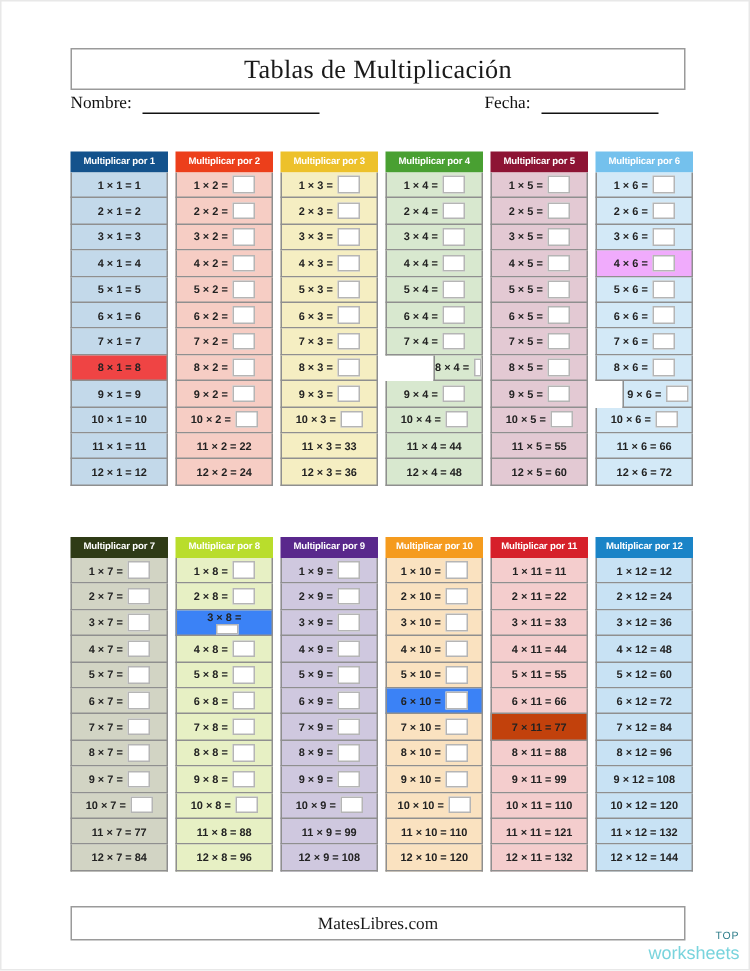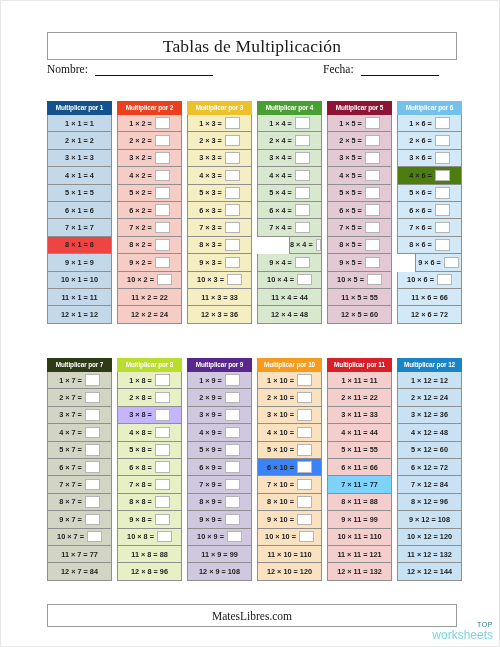--- a/index.html
+++ b/index.html
@@ -313,21 +313,21 @@
           <span class="blank"></span>
         </div>
         <div class="tbl-row" style="background: rgb(211, 233, 247);">
           <span class="eq">2 × 6 =</span>
           <span class="blank"></span>
         </div>
         <div class="tbl-row" style="background: rgb(211, 233, 247);">
           <span class="eq">3 × 6 =</span>
           <span class="blank"></span>
         </div>
-        <div class="tbl-row" style="background: #4d7c0f;">
+        <div class="tbl-row" style="background: #f0abfc;">
           <span class="eq">4 × 6 =</span>
           <span class="blank"></span>
         </div>
         <div class="tbl-row" style="background: rgb(211, 233, 247);">
           <span class="eq">5 × 6 =</span>
           <span class="blank"></span>
         </div>
         <div class="tbl-row" style="background: rgb(211, 233, 247);">
           <span class="eq">6 × 6 =</span>
           <span class="blank"></span>
@@ -407,21 +407,21 @@
       <div class="tbl" style="left: 116px; top: 357px;">
         <div class="tbl-head" style="background: rgb(185, 221, 44);">Multiplicar por 8</div>
         <div class="tbl-row" style="background: rgb(231, 240, 196);">
           <span class="eq">1 × 8 =</span>
           <span class="blank"></span>
         </div>
         <div class="tbl-row" style="background: rgb(231, 240, 196);">
           <span class="eq">2 × 8 =</span>
           <span class="blank"></span>
         </div>
-        <div class="tbl-row" style="background: #c4b5fd;">
+        <div class="tbl-row" style="background: #3b82f6; flex-direction: column;">
           <span class="eq">3 × 8 =</span>
           <span class="blank"></span>
         </div>
         <div class="tbl-row" style="background: rgb(231, 240, 196);">
           <span class="eq">4 × 8 =</span>
           <span class="blank"></span>
         </div>
         <div class="tbl-row" style="background: rgb(231, 240, 196);">
           <span class="eq">5 × 8 =</span>
           <span class="blank"></span>
@@ -564,21 +564,21 @@
         </div>
         <div class="tbl-row" style="background: rgb(244, 205, 205);">
           <span class="eq">4 × 11 = 44</span>
         </div>
         <div class="tbl-row" style="background: rgb(244, 205, 205);">
           <span class="eq">5 × 11 = 55</span>
         </div>
         <div class="tbl-row" style="background: rgb(244, 205, 205);">
           <span class="eq">6 × 11 = 66</span>
         </div>
-        <div class="tbl-row" style="background: #7dd3fc; justify-content: center;">
+        <div class="tbl-row" style="background: #c2410c; justify-content: center;">
           <span class="eq">7 × 11 = 77</span>
         </div>
         <div class="tbl-row" style="background: rgb(244, 205, 205);">
           <span class="eq">8 × 11 = 88</span>
         </div>
         <div class="tbl-row" style="background: rgb(244, 205, 205);">
           <span class="eq">9 × 11 = 99</span>
         </div>
         <div class="tbl-row" style="background: rgb(244, 205, 205);">
           <span class="eq">10 × 11 = 110</span>

